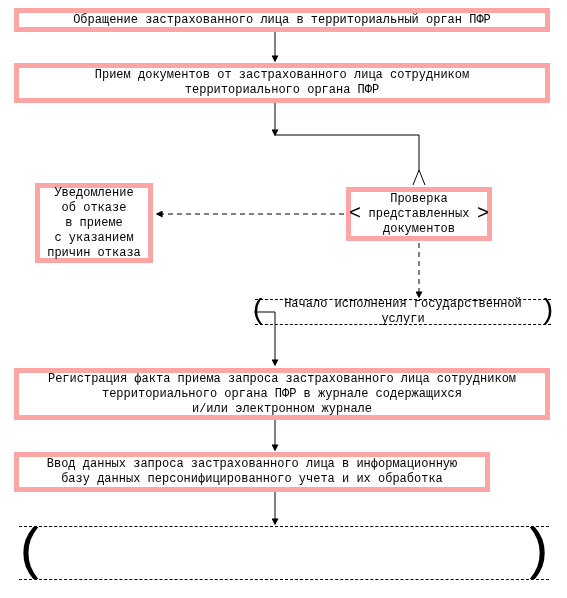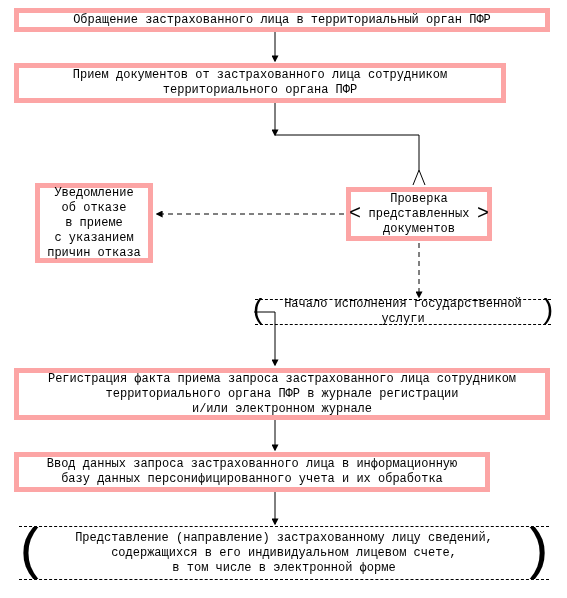--- a/index.html
+++ b/index.html
@@ -64,21 +64,21 @@
     pointer-events: none;
   }
 </style>
 </head>
 <body>
 
 <div class="box" style="left:14px; top:8px; width:536px; height:24px;">
   <span>Обращение застрахованного лица в территориальный орган ПФР</span>
 </div>
 
-<div class="box" style="left:14px; top:63px; width:492px; height:40px;">
+<div class="box" style="left:14px; top:63px; width:536px; height:40px;">
   <span style="white-space:pre-line;">Прием документов от застрахованного лица сотрудником
 территориального органа ПФР</span>
 </div>
 
 <div class="box" style="left:346px; top:187px; width:146px; height:54px;">
   <span class="paren-l" style="position:absolute;left:-2px;top:50%;transform:translateY(-52%);font-size:20px;">&lt;</span>
   <span class="paren-r" style="position:absolute;right:-2px;top:50%;transform:translateY(-52%);font-size:20px;">&gt;</span>
   <span style="white-space:pre-line;">Проверка
 представленных
 документов</span>
@@ -93,35 +93,32 @@
 </div>
 
 <div class="dashed-box-rounded" style="left:256px; top:300px; width:294px; height:24px;">
   <span class="paren-l">(</span>
   <span class="paren-r">)</span>
   <span>Начало исполнения государственной услуги</span>
 </div>
 
 <div class="box" style="left:14px; top:368px; width:536px; height:52px;">
   <span style="white-space:pre-line;">Регистрация факта приема запроса застрахованного лица сотрудником
-территориального органа ПФР в журнале регистрации
+территориального органа ПФР в журнале содержащихся
 и/или электронном журнале</span>
 </div>
 
 <div class="box" style="left:14px; top:452px; width:476px; height:40px;">
   <span style="white-space:pre-line;">Ввод данных запроса застрахованного лица в информационную
 базу данных персонифицированного учета и их обработка</span>
 </div>
 
 <div class="dashed-box-rounded" style="left:20px; top:527px; width:528px; height:52px;">
   <span class="paren-l" style="font-size:56px;">(</span>
   <span class="paren-r" style="font-size:56px;">)</span>
-  <span style="white-space:pre-line;">Представление (направление) застрахованному лицу сведений,
-содержащихся в его индивидуальном лицевом счете,
-в том числе в электронной форме</span>
 </div>
 
 <svg class="connectors">
   <defs>
     <marker id="arrow" viewBox="0 0 10 10" refX="8" refY="5" markerWidth="7" markerHeight="7" orient="auto-start-reverse">
       <path d="M 0 0 L 10 5 L 0 10 z" fill="#000"></path>
     </marker>
   </defs>
 
   <line x1="275" y1="32" x2="275" y2="61" stroke="#000" stroke-width="1" marker-end="url(#arrow)"></line>

